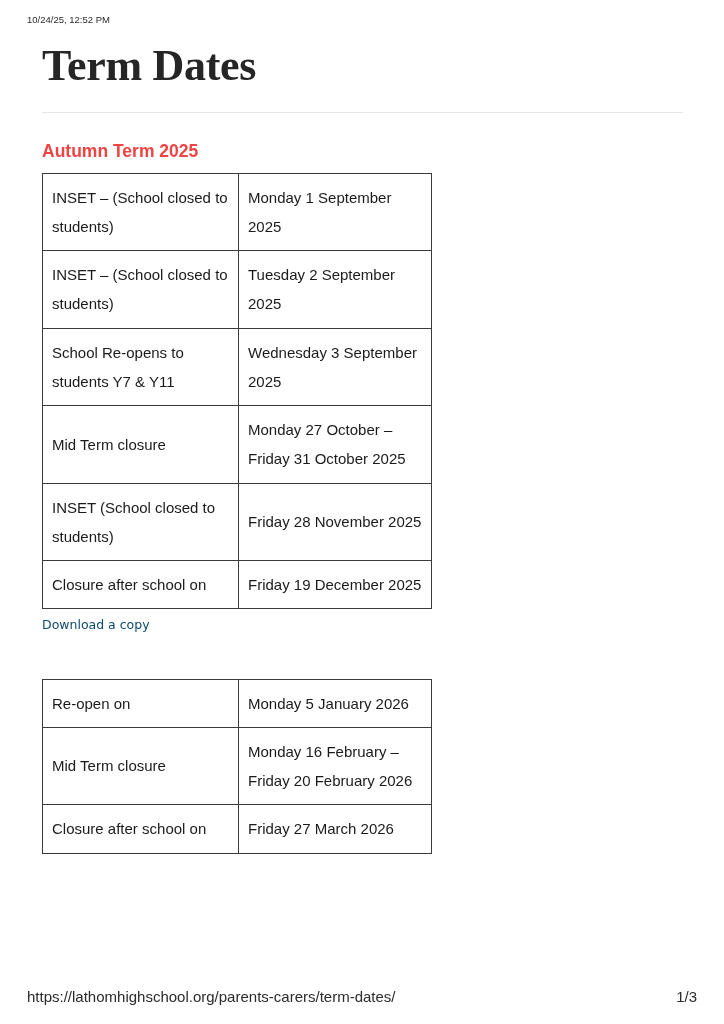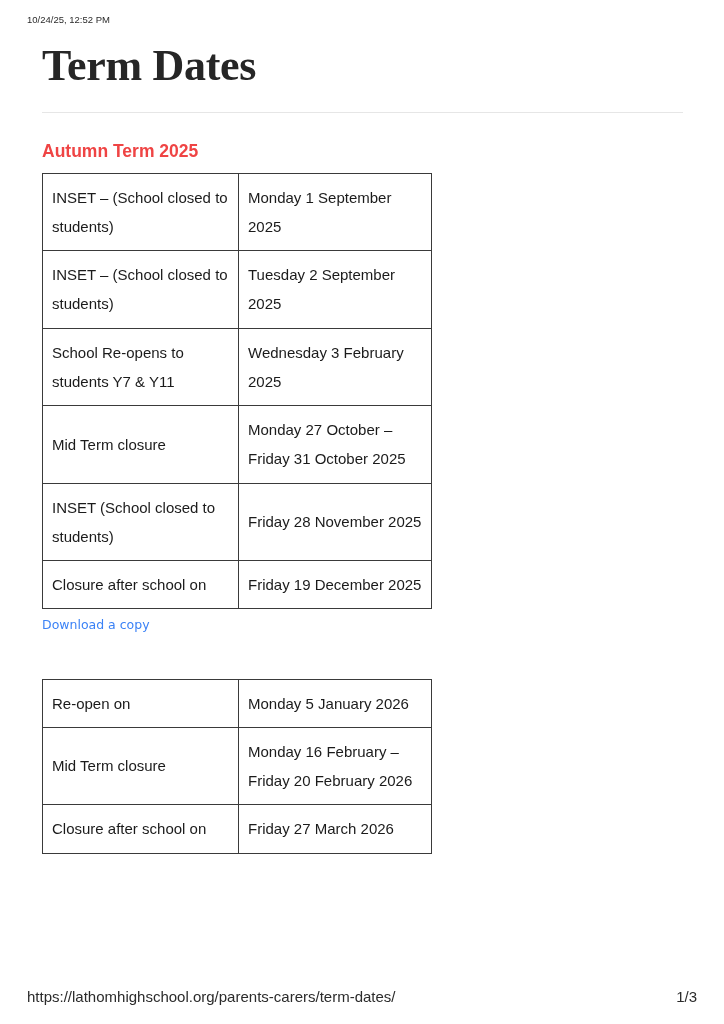--- a/index.html
+++ b/index.html
@@ -123,21 +123,21 @@
   table.term-table col.c-date  { width: 193px; }
 
   td.cell-label { vertical-align: middle; }
   td.cell-date  { vertical-align: middle; }
 
   .download-link {
     display: inline-block;
     font-family: "DejaVu Sans", sans-serif;
     font-size: 12.5px;
     line-height: 1.3;
-    color: #3b82f6;
+    color: #0c4a6e;
     text-decoration: none;
     margin: 8px 0 0 0;
   }
 
   .spacer-autumn-heading { height: 28px; }
   .spacer-heading-table  { height: 11px; }
   .spacer-spring-block   { height: 34px; }
 </style>
 </head>
 <body>
@@ -161,21 +161,21 @@
           <tr>
             <td class="cell-label">INSET – (School closed to students)</td>
             <td class="cell-date">Monday 1 September 2025</td>
           </tr>
           <tr>
             <td class="cell-label">INSET – (School closed to students)</td>
             <td class="cell-date">Tuesday 2 September 2025</td>
           </tr>
           <tr>
             <td class="cell-label">School Re-opens to students Y7 &amp; Y11</td>
-            <td class="cell-date">Wednesday 3 February 2025</td>
+            <td class="cell-date">Wednesday 3 September 2025</td>
           </tr>
           <tr>
             <td class="cell-label">Mid Term closure</td>
             <td class="cell-date">Monday 27 October – Friday 31 October 2025</td>
           </tr>
           <tr>
             <td class="cell-label">INSET (School closed to students)</td>
             <td class="cell-date">Friday 28 November 2025</td>
           </tr>
           <tr>

